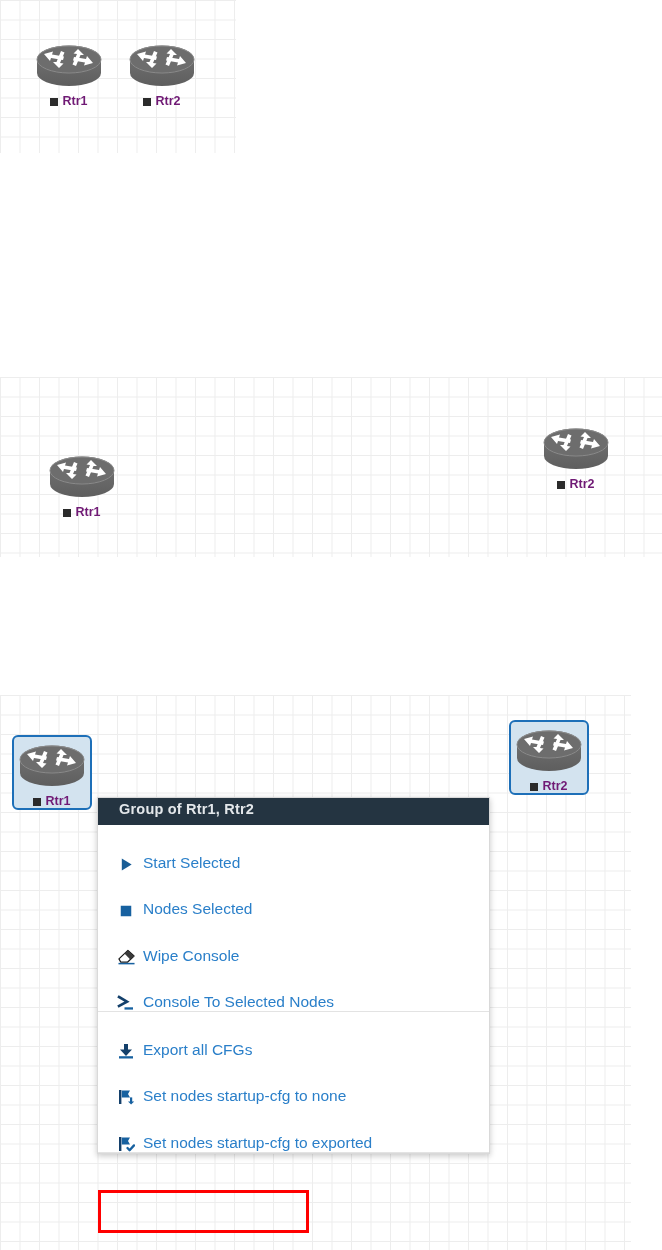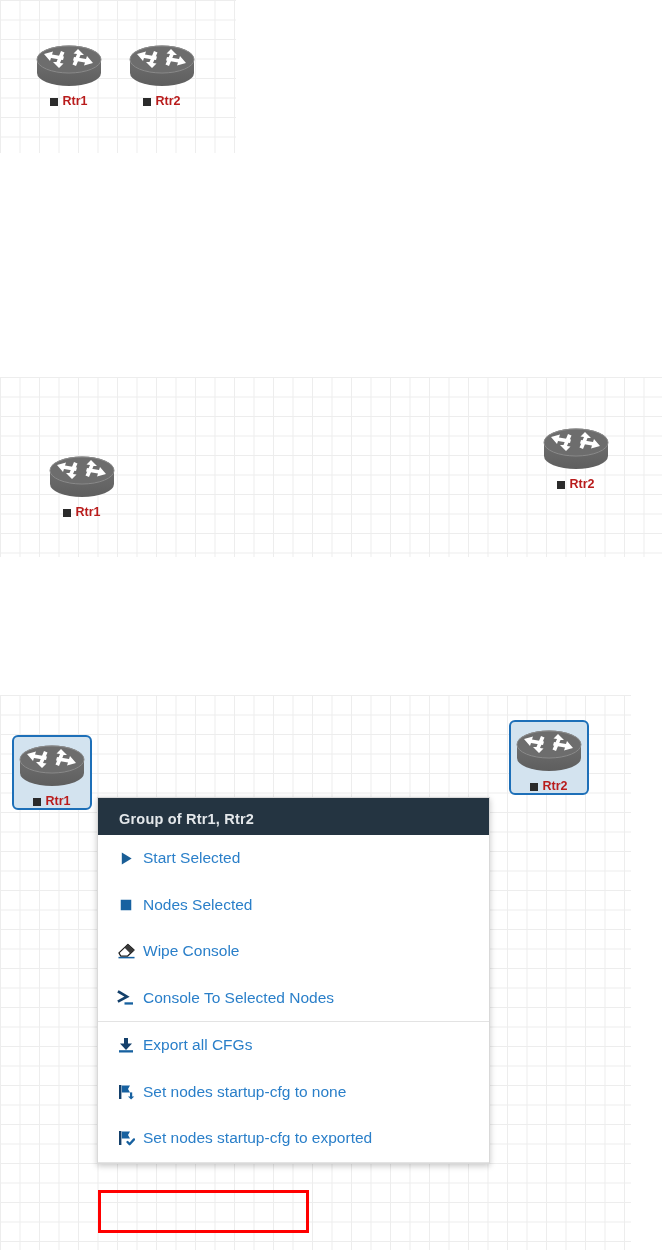--- a/index.html
+++ b/index.html
@@ -33,21 +33,21 @@
   }
   .node .icon-wrap{
     width:76px;height:58px;
     position:relative;
     margin:0 auto;
   }
   .node svg{ display:block; width:76px;height:58px; }
   .node .label{
     font-size:12.5px;
     font-weight:bold;
-    color:#b91c1c;
+    color:#701a75;
     white-space:nowrap;
     line-height:14px;
     margin-top:-1px;
     letter-spacing:0px;
   }
   .node .label .stat{
     display:inline-block;
     width:8px;height:8px;
     background:#2b2b2b;
     margin-right:4px;
@@ -69,26 +69,26 @@
     border:1px solid #d9d9d9;
     box-shadow:0 2px 6px rgba(0,0,0,.22);
     z-index:40;
     box-sizing:border-box;
   }
   #menu-header{
     background:#243441;
     color:#e3e7ea;
     font-size:14.5px;
     font-weight:bold;
-    padding:13px 0 8px 21px;
+    padding:3px 0 8px 21px;
     letter-spacing:.2px;
   }
   .menu-item{
     display:flex;
-    align-items:center;
+    align-items:flex-end;
     height:46.5px;
     padding-left:15px;
     color:#2a7fc9;
     font-size:15.5px;
     box-sizing:border-box;
     position:relative;
   }
   .menu-item .mi-ico{
     width:26px;
     min-width:26px;

